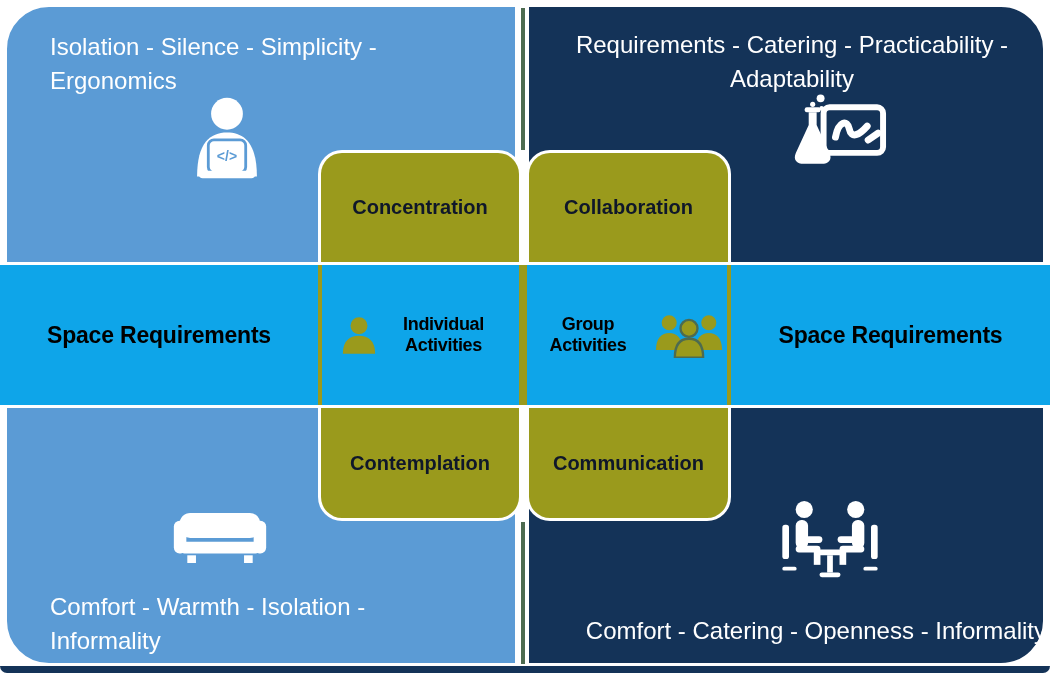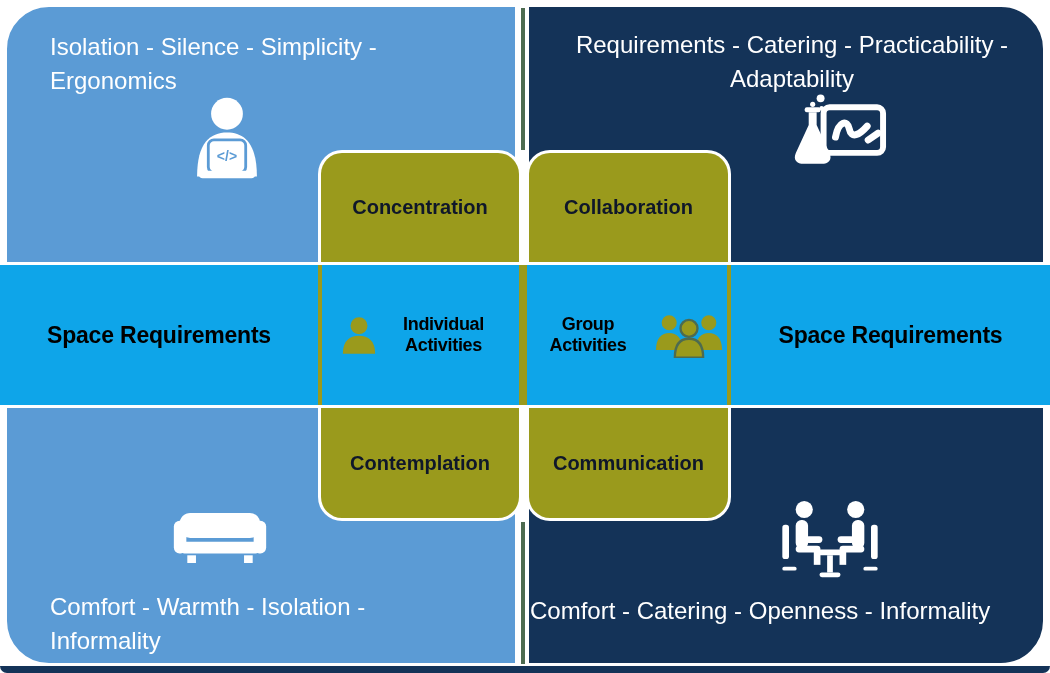--- a/index.html
+++ b/index.html
@@ -13,21 +13,21 @@
   .half.right{left:526px;width:514px;background:#143358;border-radius:0 45px 45px 0;}
   .white-strip{position:absolute;left:516px;top:150px;width:12px;height:372px;background:#fff;}
   .bottom-strip{position:absolute;left:0;top:666px;width:1050px;height:7px;background:#143358;
                 border-radius:0 0 14px 14px;}
 
   
   .q-text{position:absolute;color:#fff;font-size:24px;line-height:1.4;}
   .q-text.tl{left:50px;top:30px;width:430px;text-align:left;}
   .q-text.tr{left:552px;top:28px;width:480px;text-align:center;}
   .q-text.bl{left:50px;top:590px;width:430px;text-align:left;}
-  .q-text.br{left:530px;top:594px;width:516px;text-align:left;white-space:nowrap;}
+  .q-text.br{left:530px;top:614px;width:516px;text-align:right;white-space:nowrap;}
 
   
   .band{position:absolute;left:0;top:262px;width:1050px;height:146px;background:#0ea5e9;
         border-top:3px solid #fff;border-bottom:3px solid #fff;box-sizing:border-box;}
   .band-label{position:absolute;top:0;height:140px;display:flex;align-items:center;
         justify-content:center;font-weight:800;font-size:23px;color:#000;letter-spacing:-0.2px;}
   .band-label.left{left:0;width:318px;}
   .band-label.right{left:731px;width:319px;}
   .cell{position:absolute;top:0;height:140px;display:flex;align-items:center;justify-content:center;
         gap:12px;box-sizing:border-box;border-left:4px solid #9A9A1C;border-right:4px solid #9A9A1C;}

